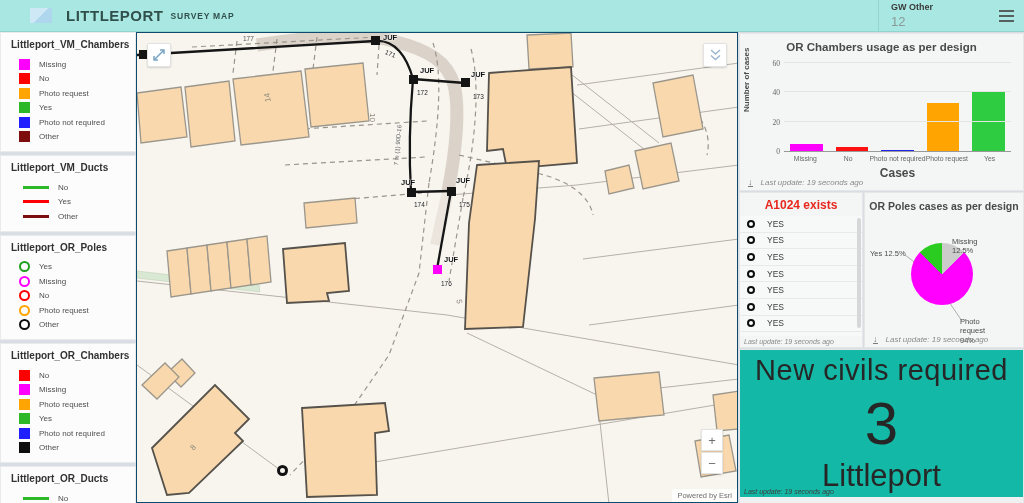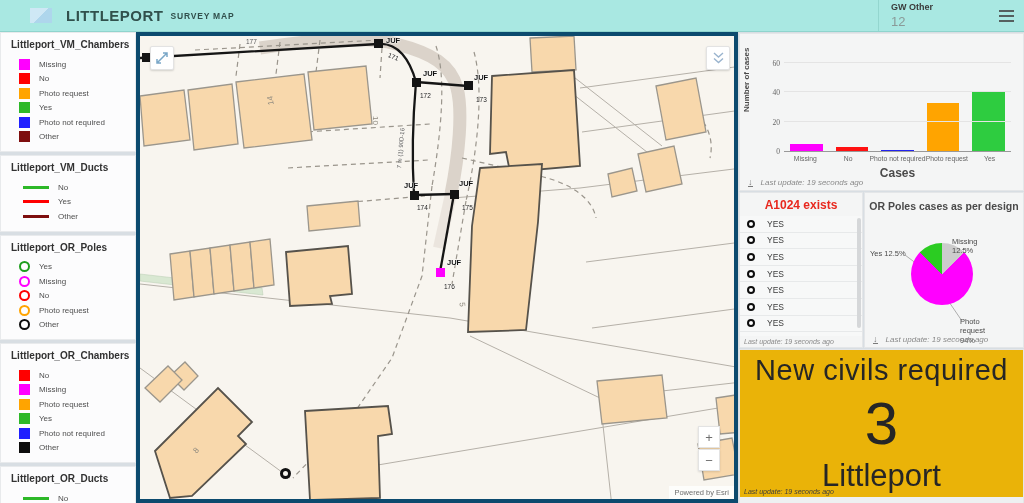--- a/index.html
+++ b/index.html
@@ -14,21 +14,21 @@
   .header-right { margin-left:auto; display:flex; align-items:center; gap:26px; }
   .gw-block { padding:2px 40px 2px 12px; border-left:1px solid #93d6cf; }
   .gw-label { font-size:9px; font-weight:bold; color:#3a3a3a; }
   .gw-value { font-size:13px; color:#8a9a98; margin-top:2px; }
   .menu-icon { width:15px; cursor:pointer; }
   .menu-icon div { height:2px; background:#55605f; margin:3px 0; }
 
   
   .content { display:flex; height:471px; }
   .sidebar { width:136px; display:flex; flex-direction:column; gap:5px; padding:1px 1px; overflow:hidden; background:#d8dee3; }
-  .map-wrap { width:602px; position:relative; background:#f8f5ef; overflow:hidden; border:4px solid #0c4a6e; }
+  .map-wrap { width:602px; position:relative; background:#f8f5ef; overflow:hidden; border:1px solid #0c4a6e; }
   .rightcol { width:286px; display:flex; flex-direction:column; gap:3px; padding:2px 1px 0 2px; }
 
   
   .legend-section { background:#fcfcfd; padding:6px 10px 7px 10px; flex-shrink:0; box-shadow:0 0 0 1px #e8eaec; }
   .legend-title { font-size:10px; font-weight:bold; color:#323232; margin-bottom:7px; }
   .legend-row { display:flex; align-items:center; height:14.5px; padding-left:8px; }
   .legend-row .lbl { font-size:8px; color:#4f4f4f; margin-left:9px; white-space:nowrap; }
   .sw-square { width:11px; height:11px; flex-shrink:0; }
   .sw-line { width:26px; height:3px; flex-shrink:0; margin-left:4px; }
   .sw-ring { width:11px; height:11px; border-radius:50%; background:#fff; flex-shrink:0; }
@@ -76,21 +76,21 @@
   .list-row .val { font-size:8.5px; color:#3a3a3a; margin-left:12px; }
   .list-scrollbar { position:absolute; right:1px; top:2px; width:4px; height:92%; background:#d5d7d9; border-radius:2px; }
   .list-footer { font-size:7px; font-style:italic; color:#8a8a8a; padding:2px 4px; }
   .pie-card { flex:1; }
   .pie { position:absolute; left:46px; top:50px; width:62px; height:62px; border-radius:50%; cursor:pointer; }
   .pie-lbl { position:absolute; font-size:7.5px; color:#4a4a4a; line-height:1.25; }
   .pie-lines { position:absolute; left:0; top:0; }
 
   
   .civils-card { flex:1; display:flex; flex-direction:column; }
-  .civils-gray { flex:1; background:#eab308; display:flex; flex-direction:column; align-items:center; justify-content:center; position:relative; }
+  .civils-gray { flex:1; background:#14b8a6; display:flex; flex-direction:column; align-items:center; justify-content:center; position:relative; }
   .civils-title { font-size:29px; color:#262626; letter-spacing:.5px; }
   .civils-value { font-size:60px; color:#262626; margin:2px 0 0 0; }
   .civils-sub { font-size:31px; color:#262626; margin-top:0px; }
   .civils-footer { position:absolute; left:4px; bottom:2px; font-size:7px; font-style:italic; color:#3c3c3c; }
   .civils-strip { height:6px; background:#eef0f1; }
 </style>
 </head>
 <body>
 
 <div class="header">
@@ -333,20 +333,21 @@
     <div class="zoom-ctrl">
       <div class="zoom-btn">+</div>
       <div class="zoom-btn">−</div>
     </div>
     <div class="attribution">Powered by Esri</div>
   </div>
 
   <div class="rightcol">
 
     <div class="card bar-card">
+      <div class="card-title">OR Chambers usage as per design</div>
       <div class="yaxis-title">Number of cases</div>
       <div class="plot" id="bar-plot">
         <div class="bars" id="bars-root">
             <div class="bar-slot">
               <div class="bar" style="height: 7.33333px; background: rgb(255, 0, 255);"></div>
             </div>
             <div class="bar-slot">
               <div class="bar" style="height: 4.4px; background: rgb(255, 17, 17);"></div>
             </div>
             <div class="bar-slot">

